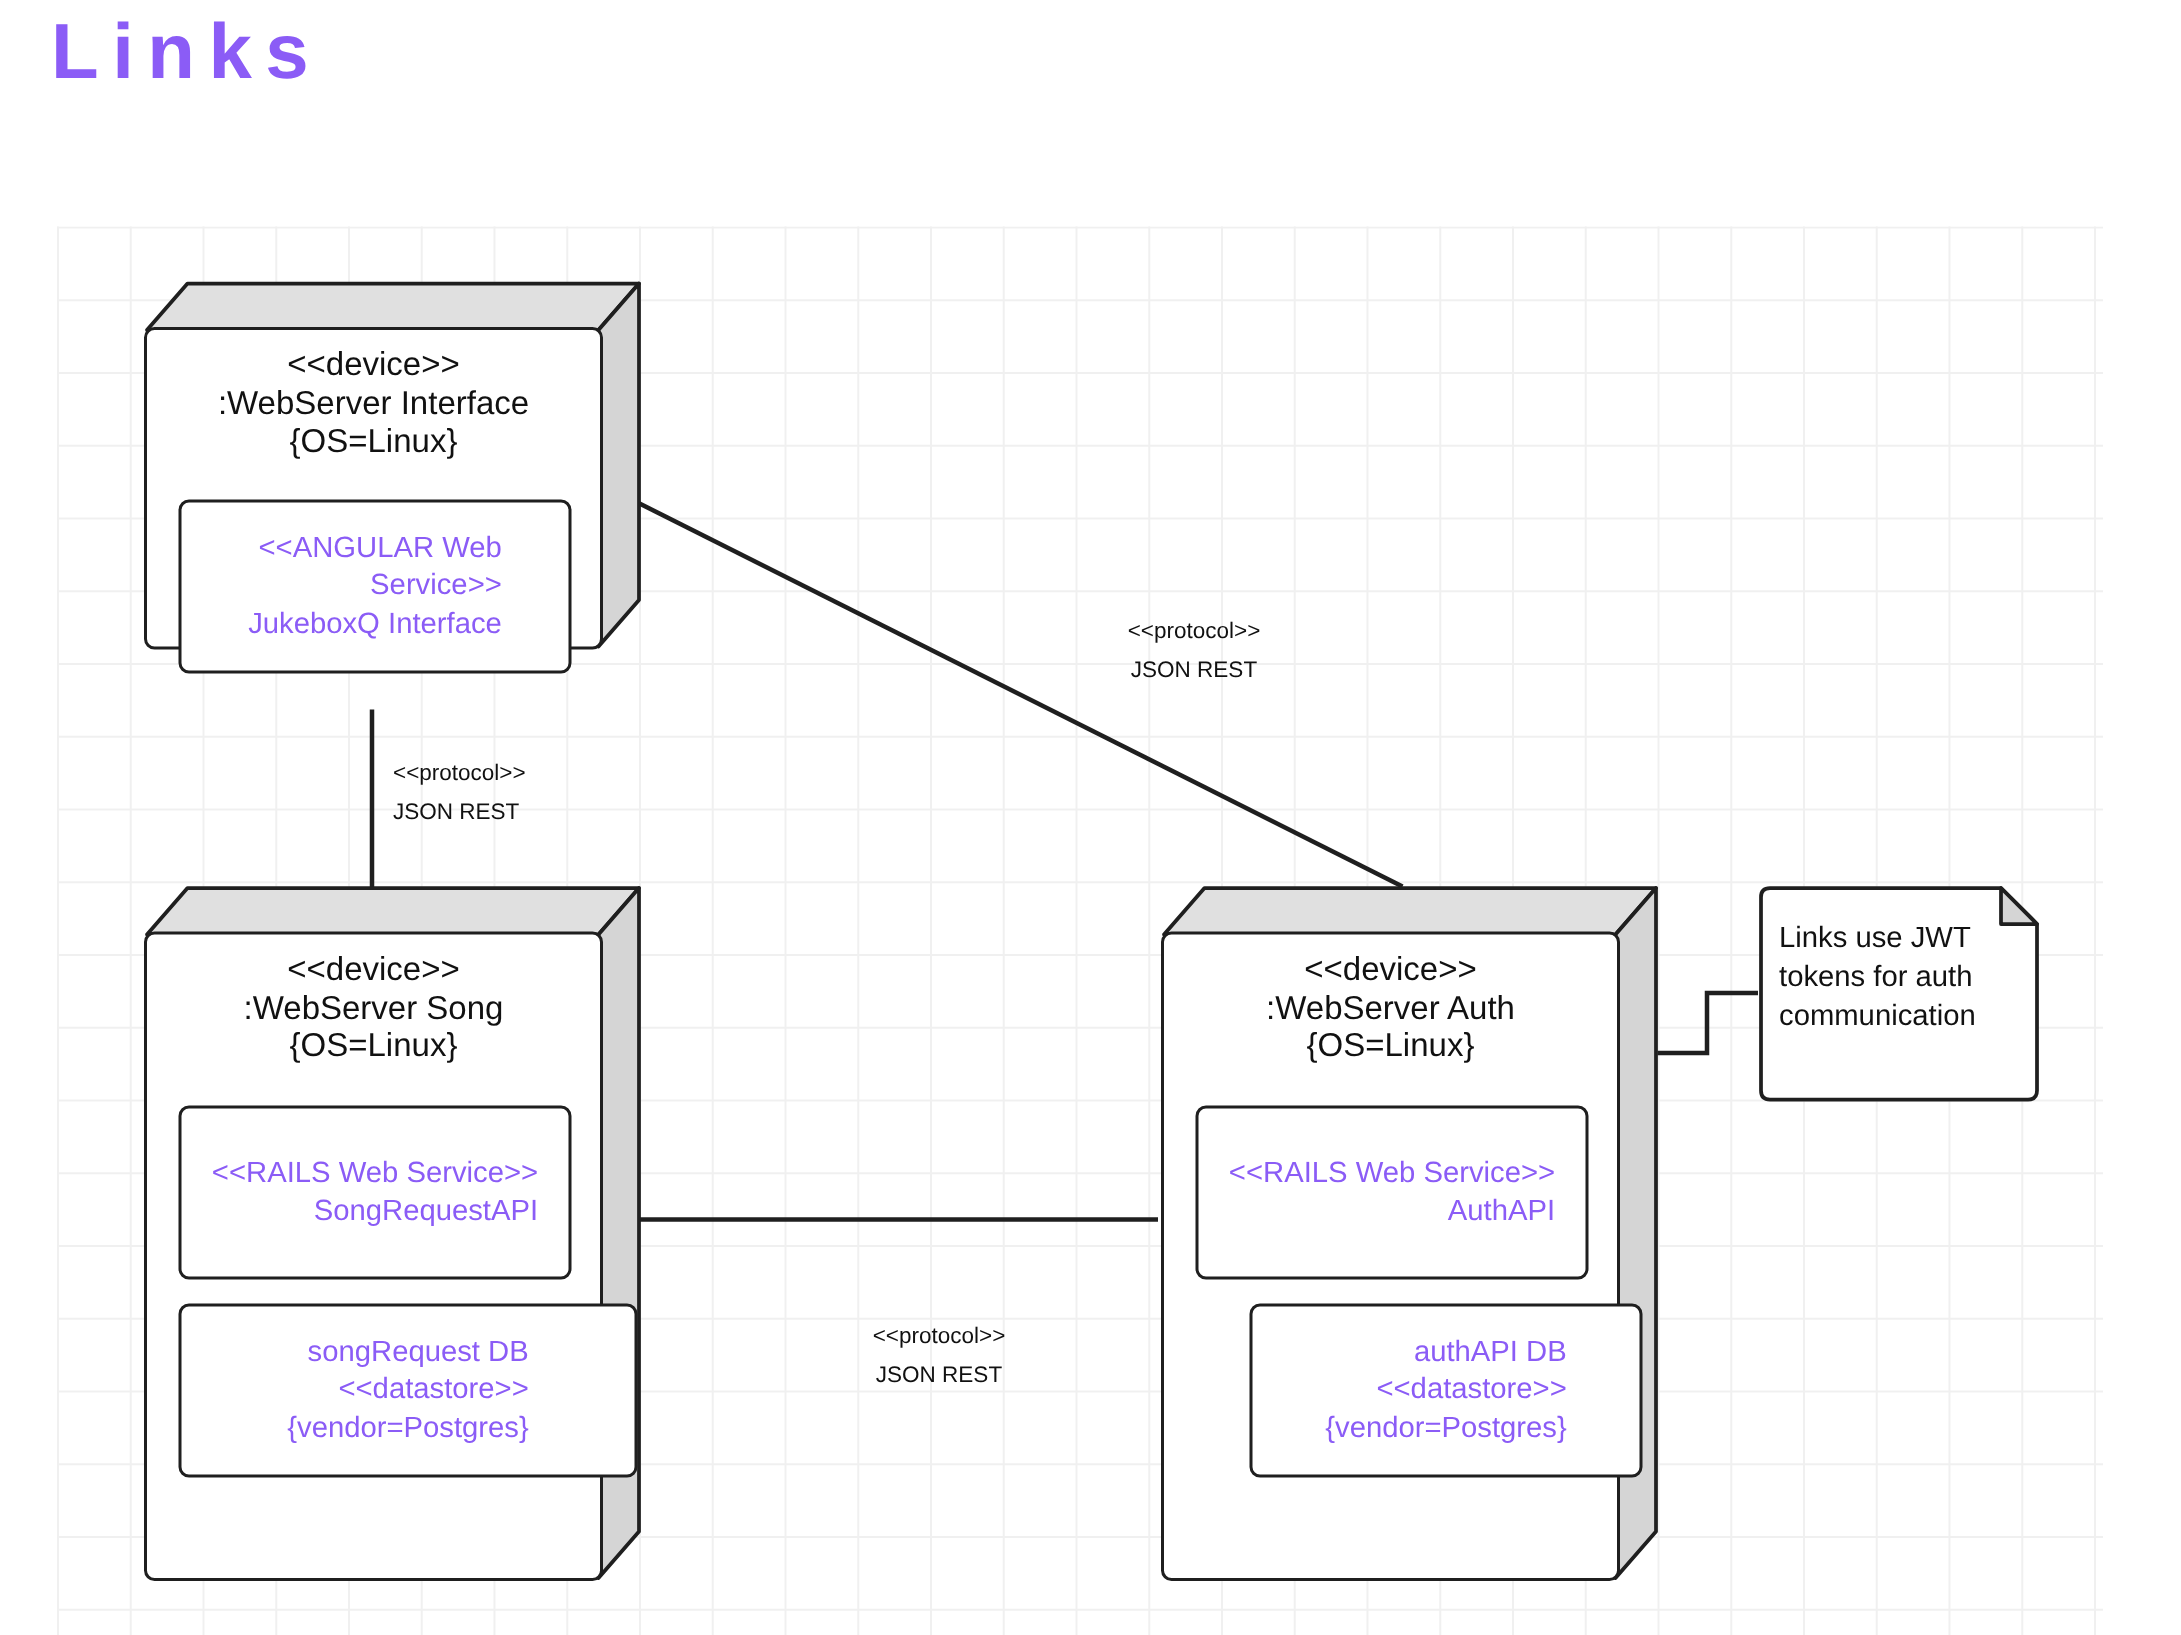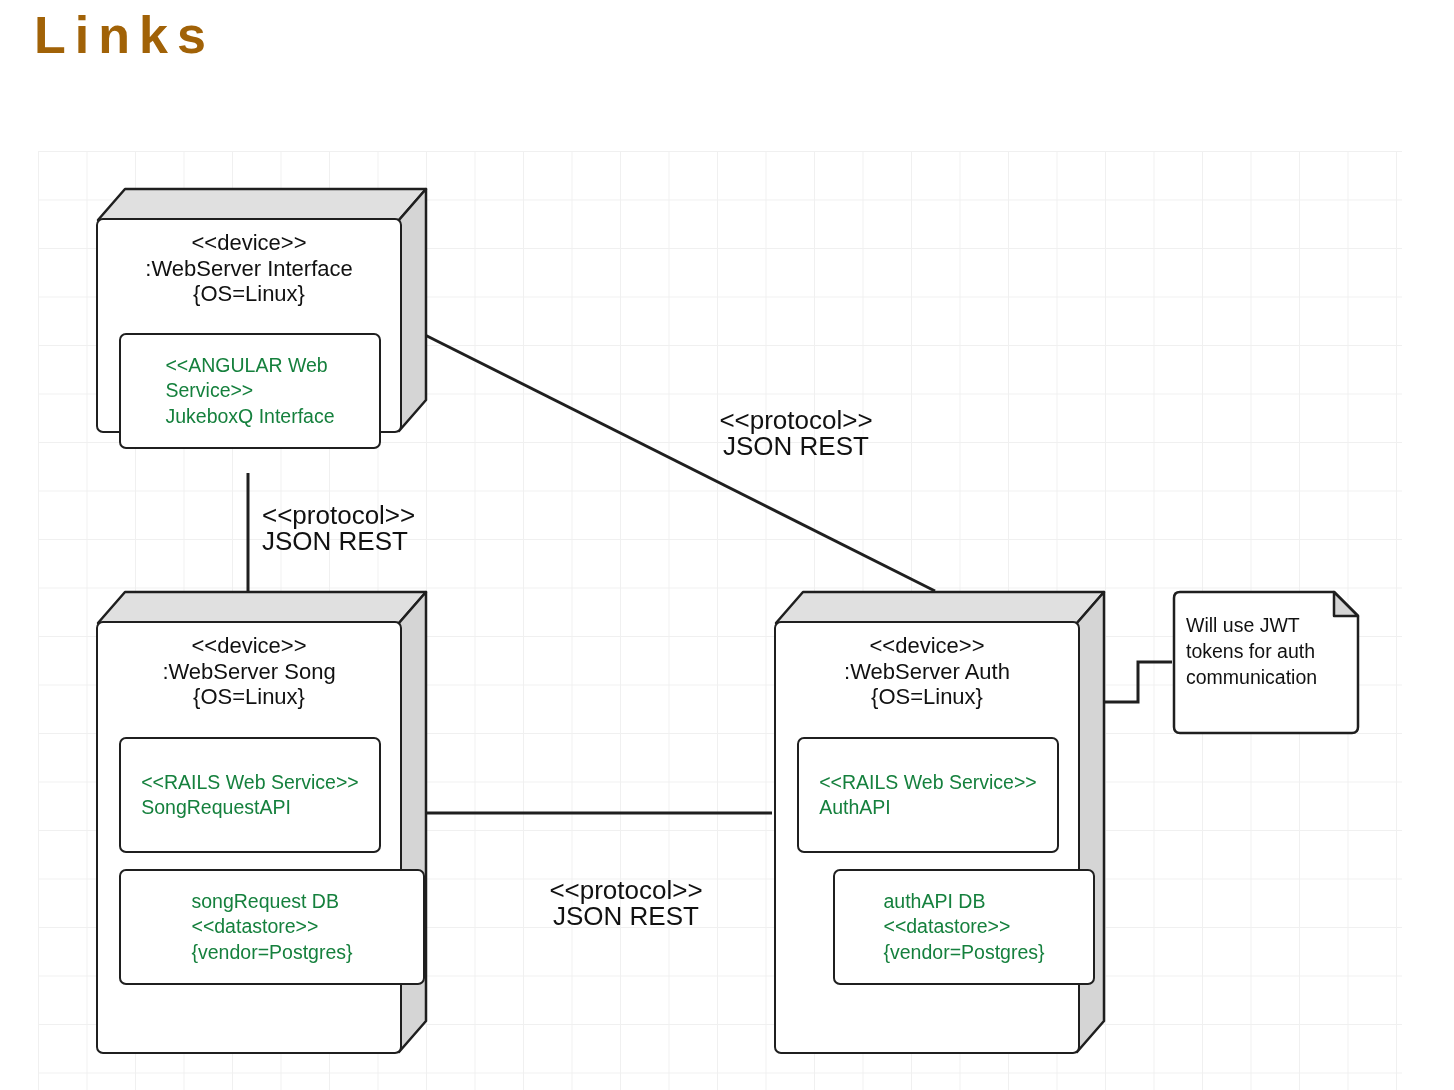--- a/index.html
+++ b/index.html
@@ -23,21 +23,21 @@
   }
 
   
   #page-title {
     position: absolute;
     left: 34px;
     top: 8px;
     font-size: 52px;
     font-weight: bold;
     letter-spacing: 9px;
-    color: #a16207;
+    color: #8b5cf6;
     line-height: 1.05;
     white-space: nowrap;
     user-select: none;
   }
 
   
   #diagram-canvas {
     position: absolute;
     left: 38px;
     top: 151px;
@@ -95,33 +95,33 @@
     position: absolute;
     background: #ffffff;
     border: 2.5px solid #1f1f1f;
     border-radius: 7px;
     box-sizing: border-box;
     display: flex;
     align-items: center;
     justify-content: center;
   }
   .inner-box .inner-label {
-    text-align: left;
+    text-align: right;
     font-size: 19.5px;
-    color: #15803d;
+    color: #8b5cf6;
     line-height: 25.5px;
     white-space: pre-line;
     padding: 0 6px;
     user-select: none;
   }
 
   
   .edge-label {
     position: absolute;
-    font-size: 26px;
+    font-size: 15px;
     color: #111111;
     line-height: 25.5px;
     text-align: center;
     white-space: pre-line;
     user-select: none;
   }
 
   
   #note-jwt {
     position: absolute;
@@ -214,21 +214,21 @@
 &lt;&lt;datastore&gt;&gt;
 {vendor=Postgres}</div>
       </div>
     </div>
 
     <div id="note-jwt" style="left:1134px; top:439px; width:188px; height:145px;">
       <svg width="188" height="145" viewBox="0 0 188 145" xmlns="http://www.w3.org/2000/svg">
         <path d="M 8 2 L 162 2 L 186 26 L 186 137 Q 186 143 180 143 L 8 143 Q 2 143 2 137 L 2 8 Q 2 2 8 2 Z" fill="#ffffff" stroke="#1f1f1f" stroke-width="2.5" stroke-linejoin="round"></path>
         <path d="M 162 2 L 162 26 L 186 26 Z" fill="#d5d5d5" stroke="#1f1f1f" stroke-width="2.5" stroke-linejoin="round"></path>
       </svg>
-      <div class="note-text">Will use JWT
+      <div class="note-text">Links use JWT
 tokens for auth
 communication</div>
     </div>
 
     <div class="edge-label" style="left:224px; top:352px; width:220px; text-align:left;">&lt;&lt;protocol&gt;&gt;
 JSON REST</div>
 
     <div class="edge-label" style="left:638px; top:257px; width:240px;">&lt;&lt;protocol&gt;&gt;
 JSON REST</div>
 

